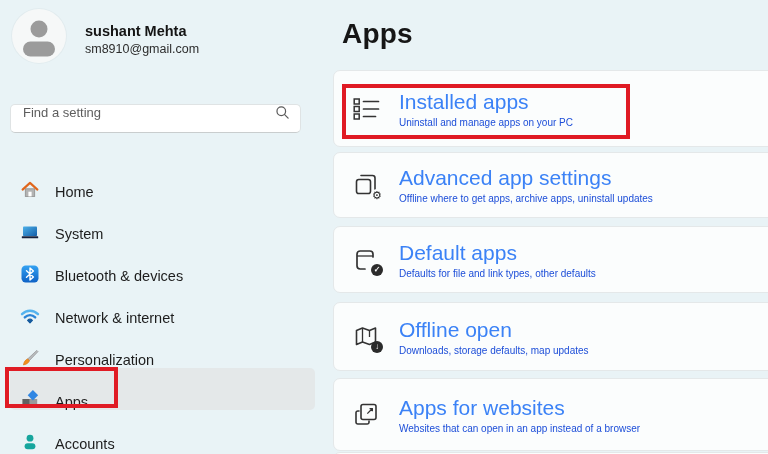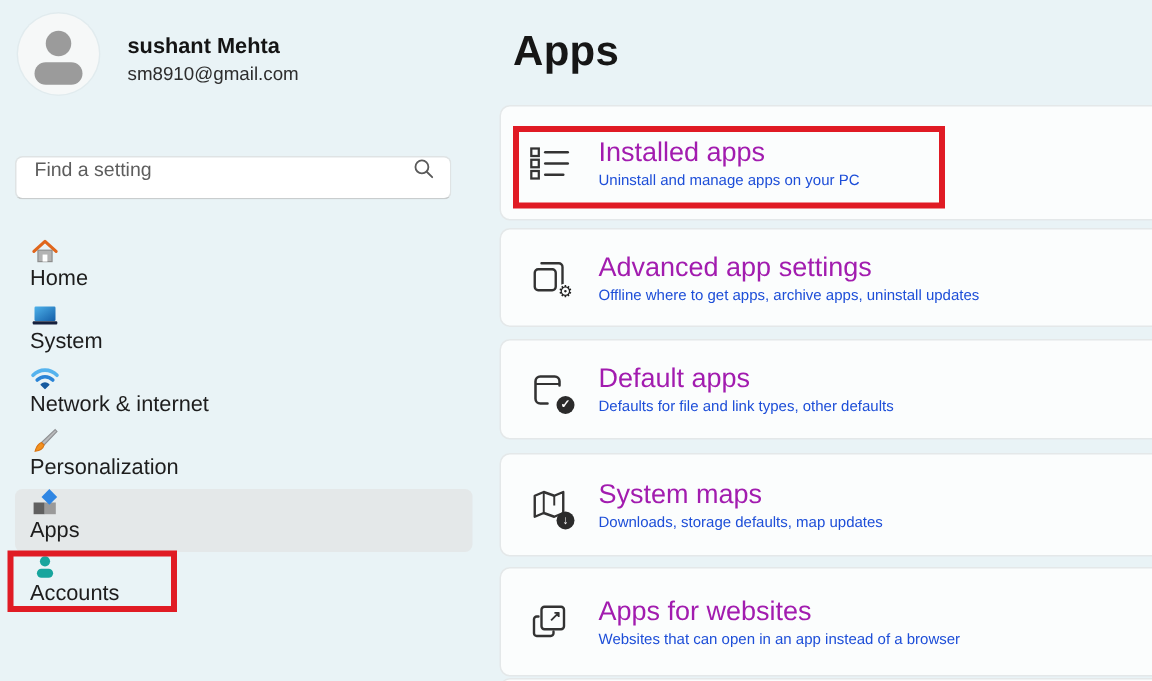--- a/index.html
+++ b/index.html
@@ -30,38 +30,38 @@
     border-radius:5px; display:flex; align-items:flex-start; padding:0 10px 0 12px;
   }
   .search-box input {
     flex:1; border:none; outline:none; background:transparent;
     font-size:13px; color:#444; font-family:"Liberation Sans", sans-serif;
   }
   .search-box input::placeholder { color:#5d5d5d; opacity:1; }
 
   .nav { position:absolute; left:10px; top:158px; width:305px; }
   .nav-item {
-    height:42px; display:flex; align-items:flex-start;
-    padding-left:10px; border-radius:5px; cursor:pointer;flex-direction:column;
+    height:42px; display:flex; align-items:flex-end;
+    padding-left:10px; border-radius:5px; cursor:pointer;
   }
   .nav-item.selected { background:#e4e8e9; }
   .nav-icon { width:20px; height:20px; margin-right:15px; flex:0 0 auto; display:flex; align-items:center; justify-content:center; }
   .nav-label { font-size:14.5px; color:#1d1d1d; white-space:nowrap; }
 
   
   .main { position:absolute; left:332px; top:0; width:436px; height:454px; }
   .page-title { position:absolute; left:10px; top:18px; font-size:28px; font-weight:700; color:#161616; letter-spacing:0.2px; }
 
   .card {
     position:absolute; left:1px; width:446px;
     background:#fbfdfd; border:1px solid #e4e8e9; border-radius:7px;
     display:flex; align-items:center; padding-left:19px; cursor:pointer;
   }
   .card-icon { width:27px; height:26px; position:relative; margin-right:19px; flex:0 0 auto; }
-  .card-text .card-title { font-size:18px; color:#a21caf; margin-bottom:3px; }
+  .card-text .card-title { font-size:21px; color:#3b82f6; margin-bottom:3px; }
   .card-text .card-sub { font-size:10px; color:#1d4ed8; white-space:nowrap; }
 
   .badge {
     position:absolute; right:-3px; bottom:-3px; width:12px; height:12px;
     display:flex; align-items:center; justify-content:center;
     background:#fbfdfd; border-radius:50%;
     font-size:11px; line-height:1; color:#222;
   }
   .badge.filled { background:#2b2b2b; color:#fff; font-size:8px; font-weight:700; }
   .arrow-glyph {
@@ -129,20 +129,35 @@
                 <stop offset="1" stop-color="#145ea8"></stop>
             </linearGradient>
           </defs>
           <rect x="3" y="4.4" width="14" height="9.6" rx="0.8" fill="url(#sysg)"></rect>
           <rect x="1.8" y="14.2" width="16.4" height="2.1" rx="0.6" fill="#16203c"></rect>
         </svg>
       </span>
       <span class="nav-label">System</span>
     </div>
 
+    <div class="nav-item">
+      <span class="nav-icon">
+        <svg width="20" height="20" viewBox="0 0 20 20">
+          <defs>
+            <linearGradient id="btg" x1="0" y1="0" x2="0" y2="1">
+              <stop offset="0" stop-color="#34a2f2"></stop>
+                <stop offset="1" stop-color="#0f62c6"></stop>
+            </linearGradient>
+          </defs>
+          <rect x="1.5" y="1.5" width="17" height="17" rx="4.2" fill="url(#btg)"></rect>
+          <path d="M6.5 6.8 L13.4 13 L10 16 L10 4 L13.4 7 L6.5 13.2" fill="none" stroke="#ffffff" stroke-width="1.4" stroke-linecap="round" stroke-linejoin="round"></path>
+        </svg>
+      </span>
+      <span class="nav-label">Bluetooth &amp; devices</span>
+    </div>
 
     <div class="nav-item">
       <span class="nav-icon">
         <svg width="20" height="20" viewBox="0 0 20 20">
           <path d="M2 8.2 C6.5 3.6 13.5 3.6 18 8.2" fill="none" stroke="#55b3ee" stroke-width="2.4" stroke-linecap="round"></path>
           <path d="M4.8 11.4 C7.8 8.4 12.2 8.4 15.2 11.4" fill="none" stroke="#2b84d6" stroke-width="2.4" stroke-linecap="round"></path>
           <path d="M7.6 14.4 C9 13 11 13 12.4 14.4 L10 16.8 Z" fill="#155a9e" stroke="#155a9e" stroke-width="1.2" stroke-linejoin="round"></path>
         </svg>
       </span>
       <span class="nav-label">Network &amp; internet</span>
@@ -234,21 +249,21 @@
   <div class="card" style="top:302px; height:69px;">
     <span class="card-icon">
       <svg width="26" height="26" viewBox="0 0 26 26">
         <path d="M3.5 6.5 L9.5 4 L16.5 6.5 L22.5 4 V18 L16.5 20.5 L9.5 18 L3.5 20.5 Z" fill="none" stroke="#333" stroke-width="1.6" stroke-linejoin="round"></path>
         <line x1="9.5" y1="4" x2="9.5" y2="18" stroke="#333" stroke-width="1.3"></line>
         <line x1="16.5" y1="6.5" x2="16.5" y2="13" stroke="#333" stroke-width="1.3"></line>
       </svg>
       <span class="badge filled">↓</span>
     </span>
     <span class="card-text">
-      <div class="card-title">System maps</div>
+      <div class="card-title">Offline open</div>
       <div class="card-sub">Downloads, storage defaults, map updates</div>
     </span>
   </div>
 
   <div class="card" style="top:378px; height:73px;">
     <span class="card-icon">
       <svg width="26" height="26" viewBox="0 0 26 26">
         <path d="M6 9 H4.8 A1.8 1.8 0 0 0 3 10.8 V20.2 A1.8 1.8 0 0 0 4.8 22 H14.2 A1.8 1.8 0 0 0 16 20.2 V19" fill="none" stroke="#333" stroke-width="1.6" stroke-linecap="round"></path>
         <rect x="8" y="2.5" width="15" height="15" rx="2" fill="#fbfdfd" stroke="#333" stroke-width="1.6"></rect>
       </svg>

